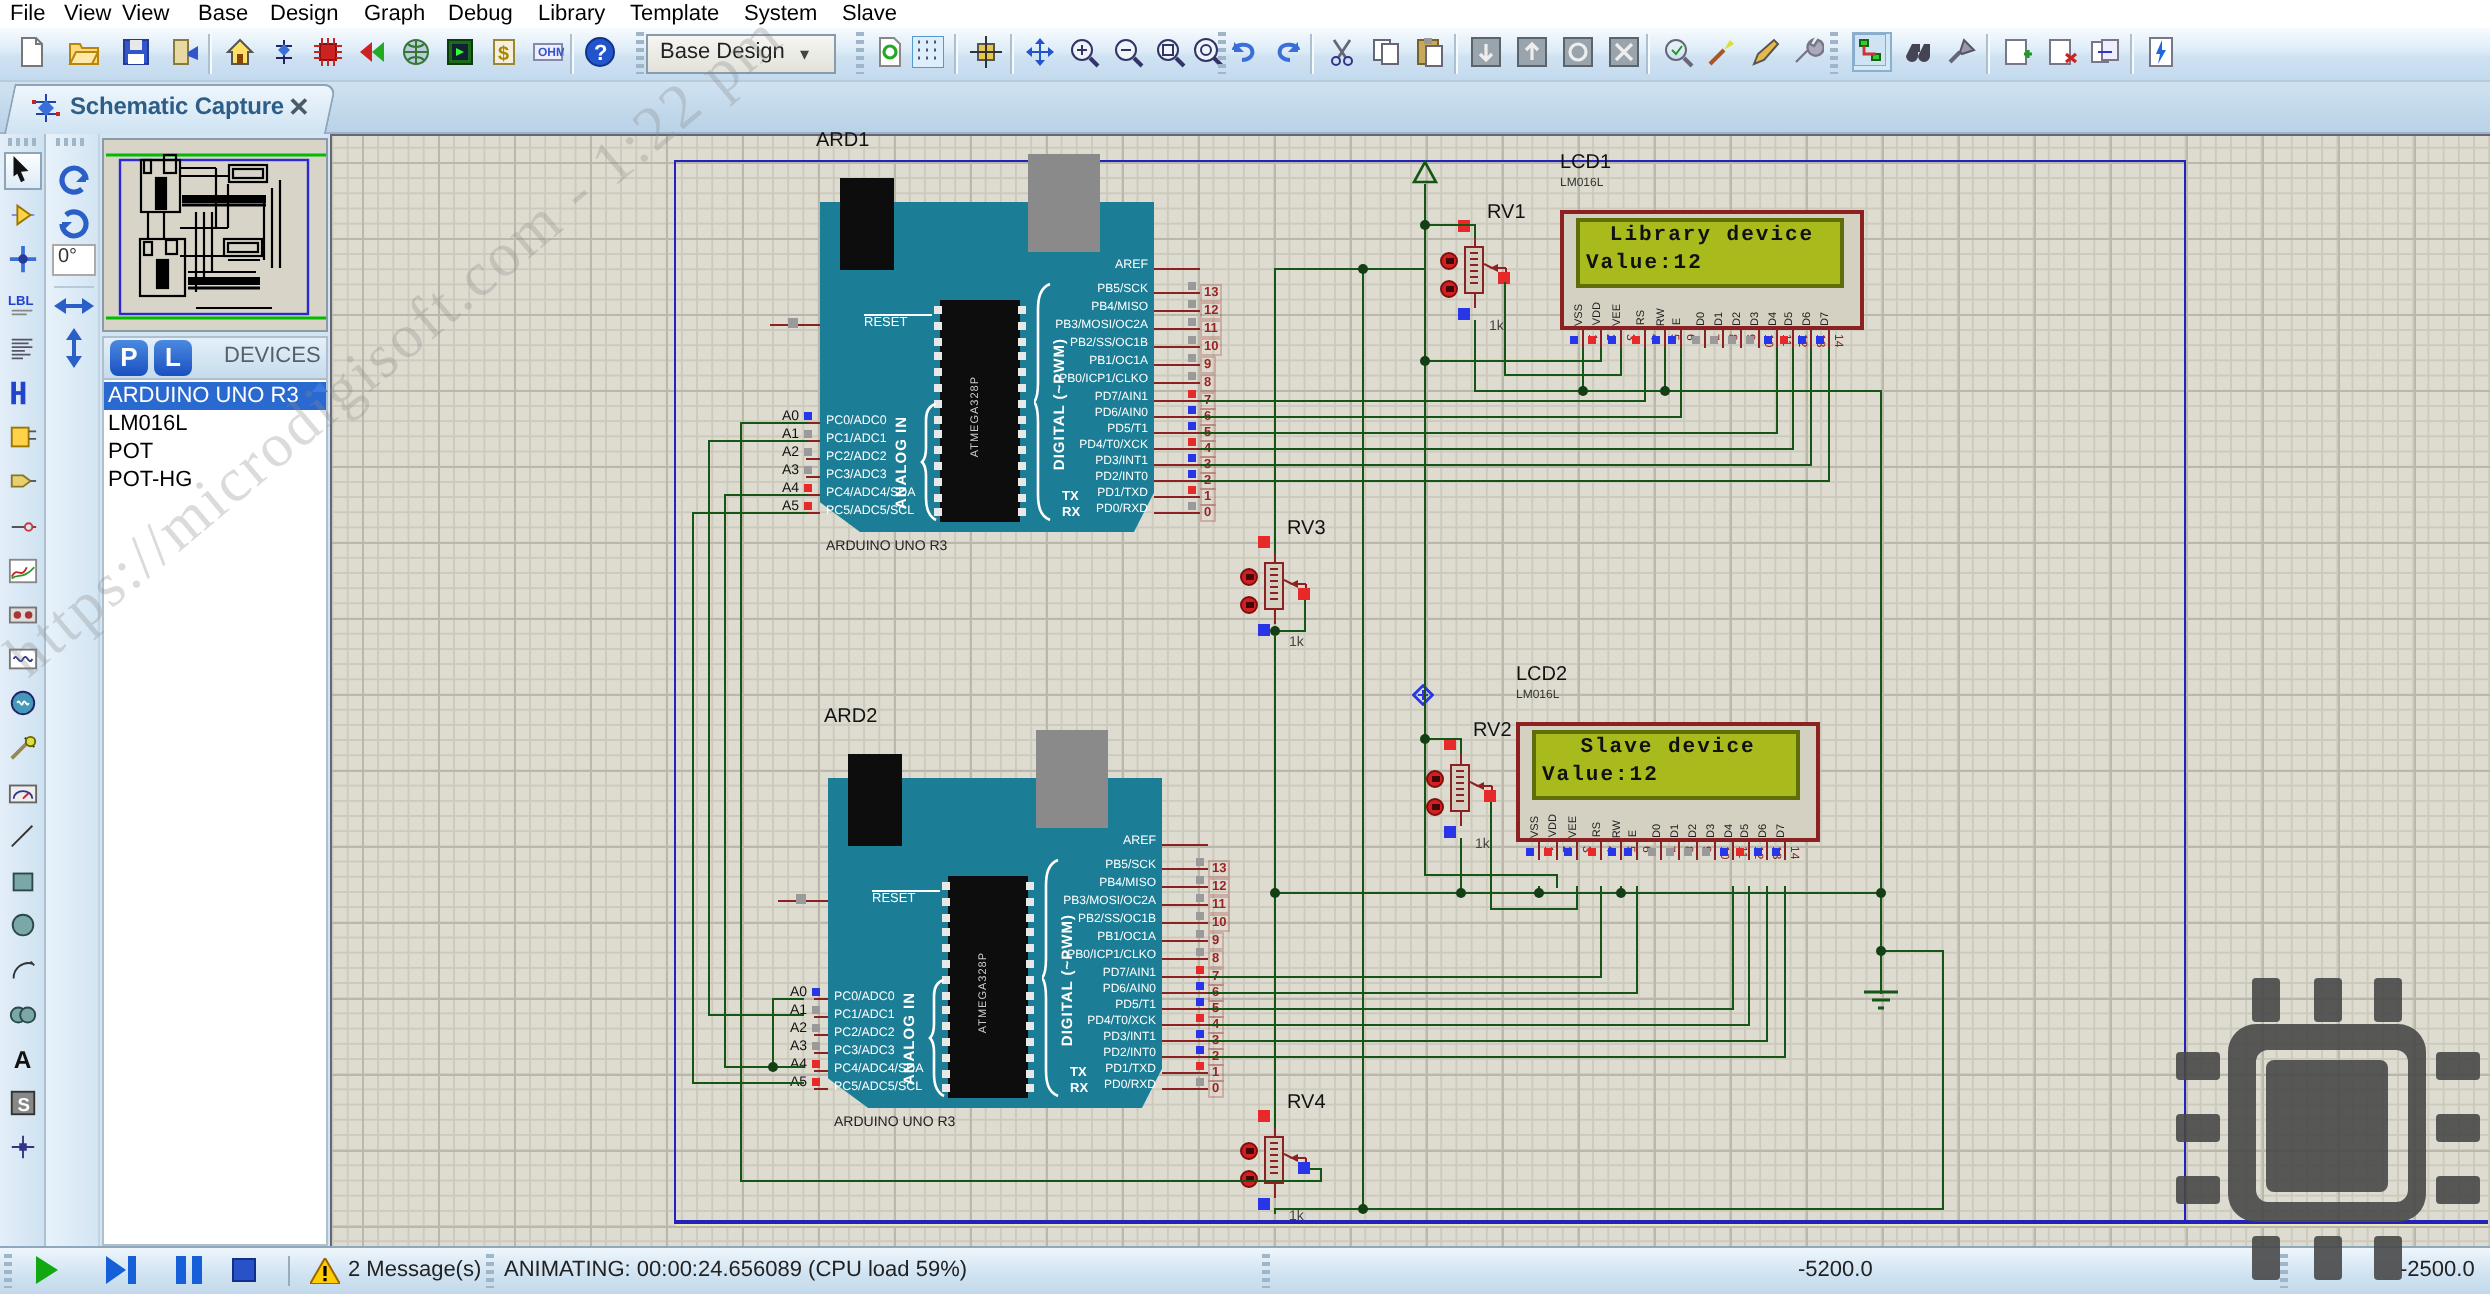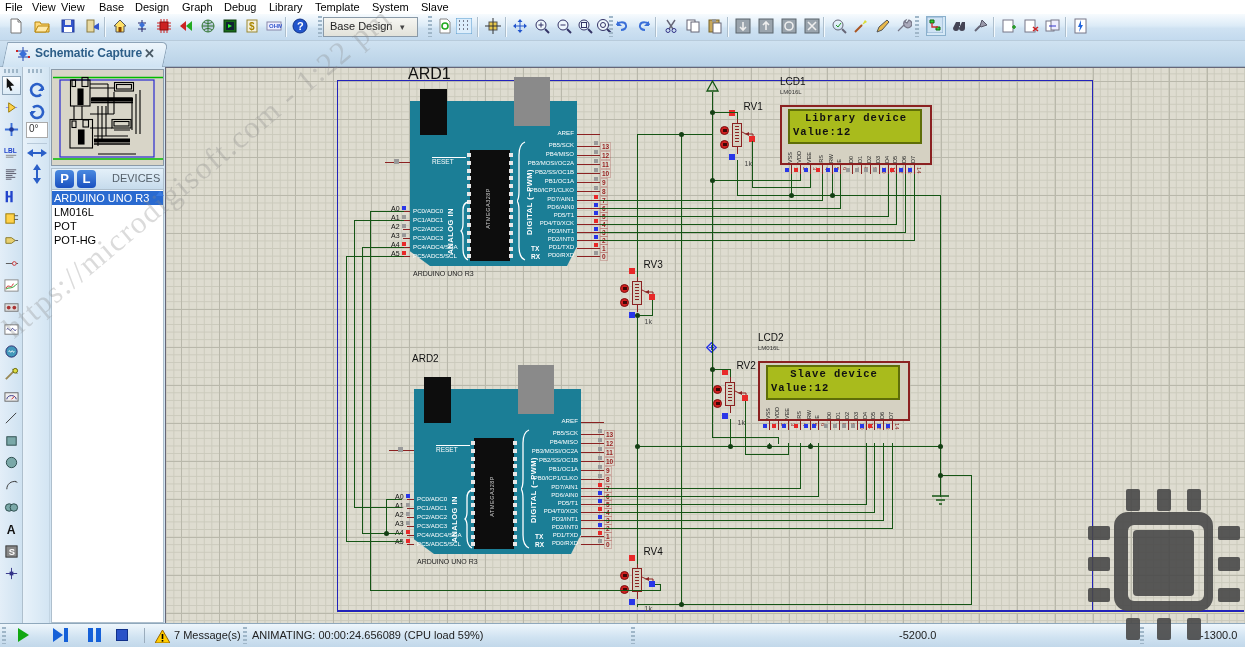--- a/index.html
+++ b/index.html
@@ -404,21 +404,21 @@
 <div class="a" style="left:509px;top:223.2px;width:4px;height:4px;background:#e8e8e8"></div>
 <div class="a" style="left:467px;top:231.0px;width:4px;height:4px;background:#e8e8e8"></div>
 <div class="a" style="left:509px;top:231.0px;width:4px;height:4px;background:#e8e8e8"></div>
 <div class="a" style="left:467px;top:238.8px;width:4px;height:4px;background:#e8e8e8"></div>
 <div class="a" style="left:509px;top:238.8px;width:4px;height:4px;background:#e8e8e8"></div>
 <div class="a" style="left:467px;top:246.6px;width:4px;height:4px;background:#e8e8e8"></div>
 <div class="a" style="left:509px;top:246.6px;width:4px;height:4px;background:#e8e8e8"></div>
 <div class="a" style="left:467px;top:254.39999999999998px;width:4px;height:4px;background:#e8e8e8"></div>
 <div class="a" style="left:509px;top:254.39999999999998px;width:4px;height:4px;background:#e8e8e8"></div>
 <div class="a" style="left:485px;top:171px;width:9px;height:75px;color:#ccc;font-size:5.5px;writing-mode:sideways-lr;letter-spacing:0.5px;text-align:center">ATMEGA328P</div>
-<div class="a" style="left:408px;top:65px;width:50px;height:11px;font-size:16px;color:#111">ARD1</div>
+<div class="a" style="left:408px;top:65px;width:50px;height:11px;font-size:10px;color:#111">ARD1</div>
 <div class="a" style="left:413px;top:270px;width:90px;height:9px;font-size:7px;color:#222">ARDUINO UNO R3</div>
 <div class="a" style="left:432px;top:157px;width:34px;font-size:6.5px;color:#fff;border-top:1px solid #fff;line-height:7px">RESET</div>
 <div class="pinstub" style="left:385px;top:162px;width:25px"></div>
 <div class="a" style="left:394px;top:159px;width:5px;height:5px;background:#9a9a9a"></div>
 <div class="albl" style="left:391px;top:205px;color:#111">A0</div>
 <div class="bdot" style="left:402px;top:206px"></div>
 <div class="pinstub" style="left:403px;top:211px;width:7px"></div>
 <div class="a" style="left:413px;top:207px;width:60px;font-size:6.2px;color:#fff;line-height:7px;white-space:nowrap">PC0/ADC0</div>
 <div class="albl" style="left:391px;top:214px;color:#111">A1</div>
 <div class="gdot" style="left:402px;top:215px"></div>
@@ -936,27 +936,27 @@
 <div class="a" style="left:64px;top:628px;width:4px;height:14px;background:#1560d8"></div>
 <div class="a" style="left:88px;top:628px;width:5px;height:14px;background:#1560d8"></div>
 <div class="a" style="left:96px;top:628px;width:5px;height:14px;background:#1560d8"></div>
 <div class="a" style="left:116px;top:629px;width:12px;height:12px;background:#2a52c8;border:1px solid #10308a"></div>
 <div class="a" style="left:144px;top:628px;width:1px;height:15px;background:#9aacbc"></div>
 <div class="a" style="left:155px;top:629px;width:15px;height:13px;"><svg width="15" height="13" viewBox="0 0 15 13">
       <path d="M7.5 0L15 13H0z" fill="#ffcc00" stroke="#996600"></path>
       <rect x="6.7" y="4" width="1.6" height="5" fill="#000"></rect>
       <rect x="6.7" y="10" width="1.6" height="1.6" fill="#000"></rect>
     </svg></div>
-<div class="a" style="left:174px;top:629px;width:110px;height:14px;font-size:11px;color:#222">7 Message(s)</div>
+<div class="a" style="left:174px;top:629px;width:110px;height:14px;font-size:11px;color:#222">2 Message(s)</div>
 <div class="grip" style="left:243px;top:627px;height:17px"></div>
 <div class="a" style="left:252px;top:629px;width:260px;height:14px;font-size:11px;color:#222">ANIMATING: 00:00:24.656089 (CPU load 59%)</div>
 <div class="grip" style="left:631px;top:627px;height:17px"></div>
 <div class="a" style="left:899px;top:629px;width:60px;height:14px;font-size:11px;color:#222">-5200.0</div>
 <div class="grip" style="left:1140px;top:627px;height:17px"></div>
-<div class="a" style="left:1200px;top:629px;width:45px;height:14px;font-size:11px;color:#222">-1300.0</div>
+<div class="a" style="left:1200px;top:629px;width:45px;height:14px;font-size:11px;color:#222">-2500.0</div>
 <div class="a" style="left:-4px;top:318px;width:700px;font-size:31px;color:rgba(135,135,135,0.30);letter-spacing:1.5px;transform:rotate(-40deg);transform-origin:0 0;white-space:nowrap;font-family:'Liberation Serif',serif">https://microdigisoft.com - 1:22 pm</div>
 <div class="a" style="left:1088px;top:489px;width:152px;height:151px;"><svg width="152" height="151" viewBox="0 0 152 151">
 <g fill="#484848" fill-opacity="0.9">
 <rect x="38" y="0" width="14" height="22" rx="2"></rect>
 <rect x="69" y="0" width="14" height="22" rx="2"></rect>
 <rect x="99" y="0" width="14" height="22" rx="2"></rect>
 <rect x="38" y="129" width="14" height="22" rx="2"></rect>
 <rect x="69" y="129" width="14" height="22" rx="2"></rect>
 <rect x="99" y="129" width="14" height="22" rx="2"></rect>
 <rect x="0" y="37" width="22" height="14" rx="2"></rect>

